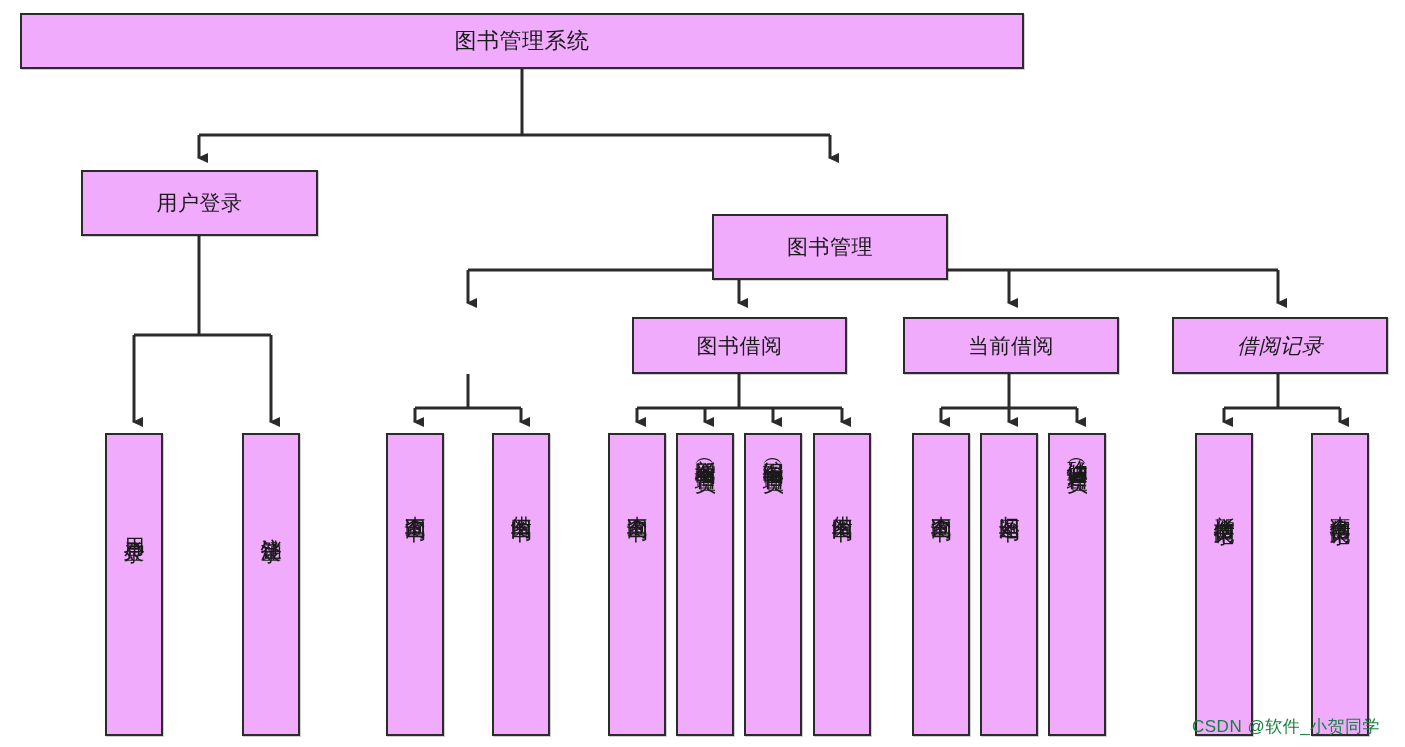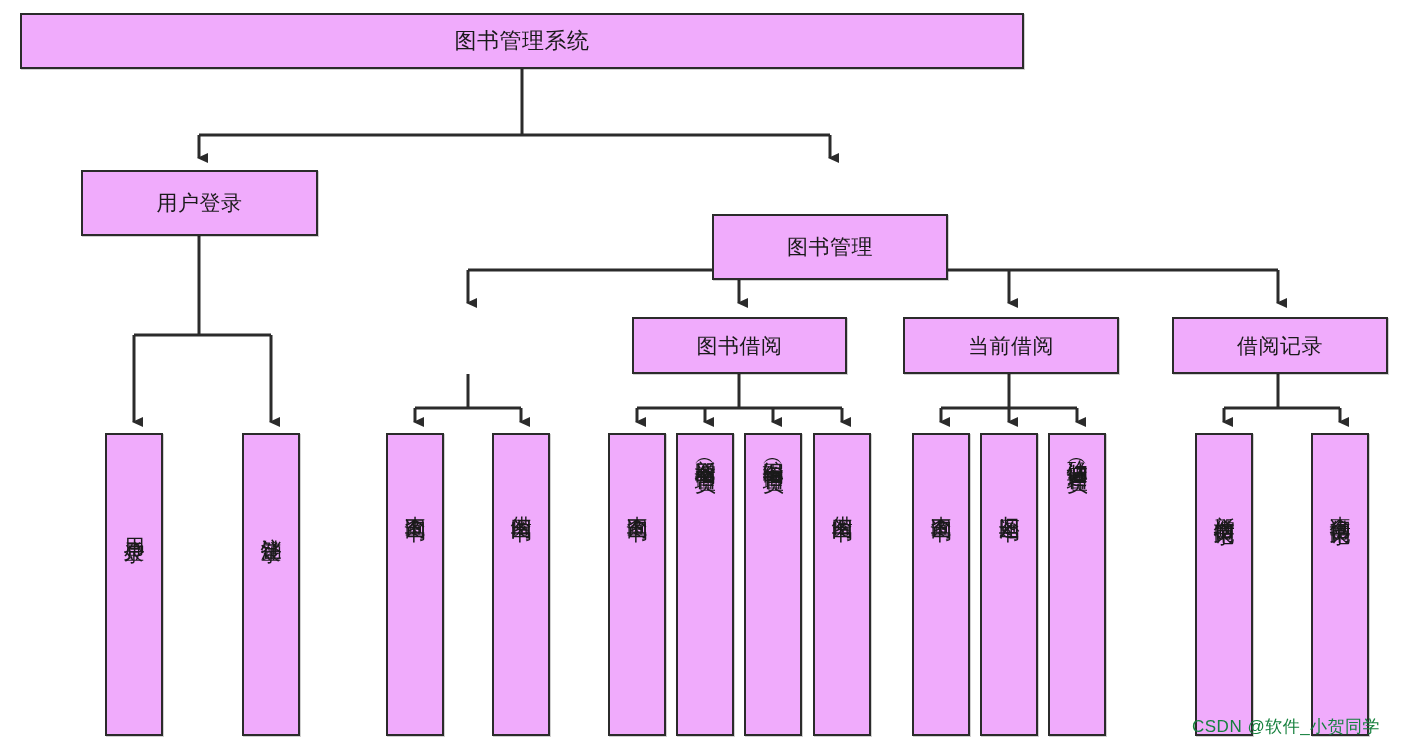--- a/index.html
+++ b/index.html
@@ -143,21 +143,21 @@
   <div class="node" style="left:712px; top:170px; width:236px; height:66px;margin-top:44px;">
     <span>图书管理</span>
   </div>
 
   <div class="node" style="left:632px; top:317px; width:215px; height:57px;">
     <span>图书借阅</span>
   </div>
   <div class="node" style="left:863px; top:317px; width:216px; height:57px;margin-left:40px;">
     <span>当前借阅</span>
   </div>
-  <div class="node" style="left:1172px; top:317px; width:216px; height:57px;">
+  <div class="node" style="left:1172px; top:317px; width:216px; height:57px;font-style:italic;">
     <span>借阅记录</span>
   </div>
 
   <div class="node leaf align-mid" style="left:105px; top:433px; width:58px; height:303px;">
     <span class="vtext">用户登录</span>
   </div>
   <div class="node leaf align-mid" style="left:242px; top:433px; width:58px; height:303px;">
     <span class="vtext">注销登录</span>
   </div>
 

